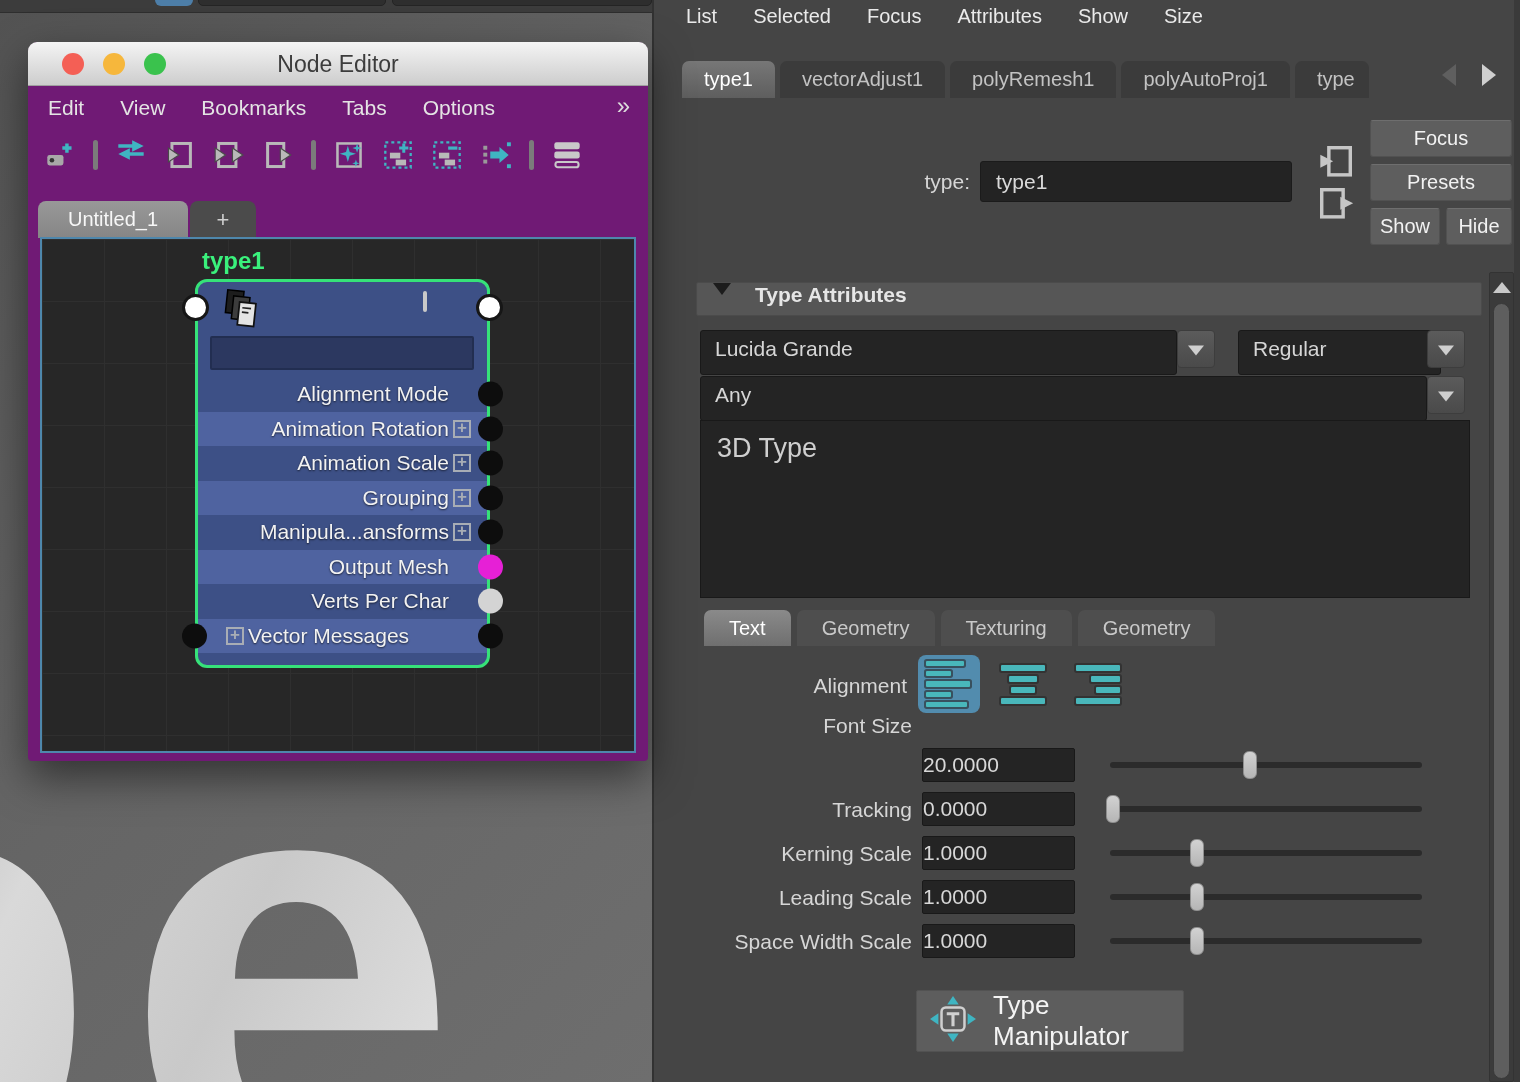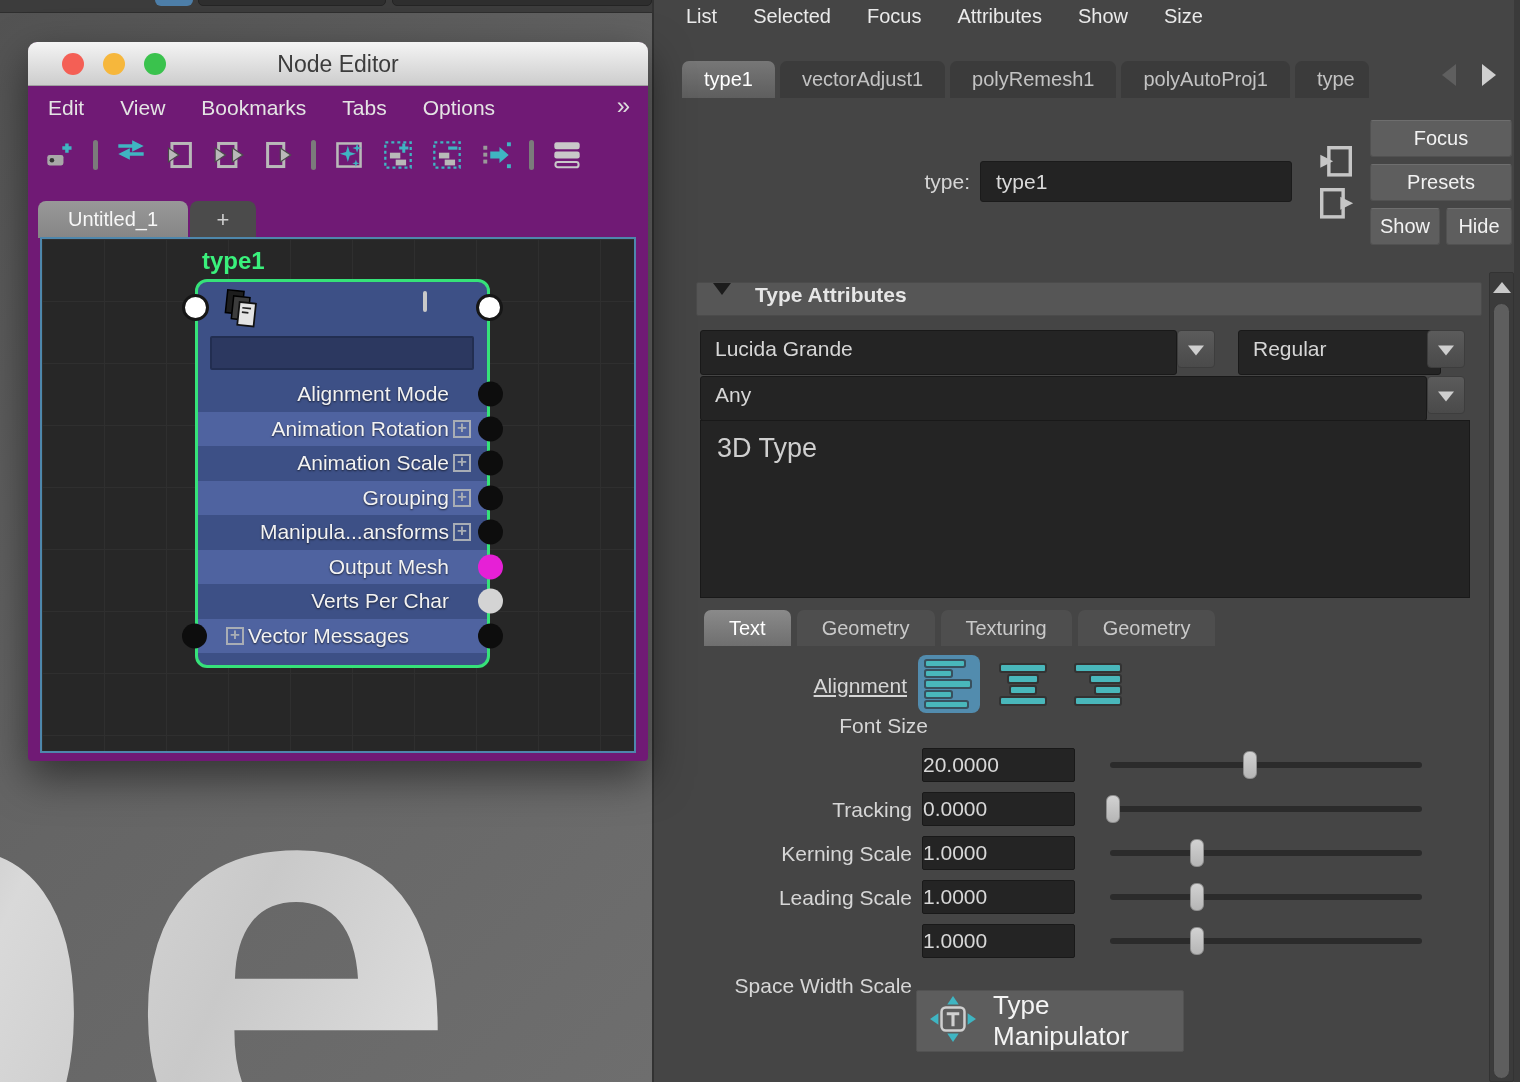--- a/index.html
+++ b/index.html
@@ -104,21 +104,21 @@
   #combo-ws    { left:46px;  top:376px; width:727px; }
   #cbtn-ws     { left:773px; top:376px; }
   #textarea { position:absolute; left:46px; top:420px; width:770px; height:178px; background:#242424;
     border:1px solid #191919; color:#cfcfcf; font-size:27px; padding:12px 16px; }
 
   #sub-tabs { position:absolute; left:50px; top:610px; display:flex; }
   .sub-tab { height:36px; line-height:36px; padding:0 25px; margin-right:6px; border-radius:7px 7px 0 0;
     background:#4e4e4e; color:#c9c9c9; font-size:20px; }
   .sub-tab.active { background:linear-gradient(#8a8a8a,#6f6f6f); color:#fff; }
 
-  #align-label { position:absolute; left:0; top:674px; width:253px; text-align:right; color:#d6d6d6; font-size:21px;text-decoration:underline; }
+  #align-label { position:absolute; left:0; top:674px; width:253px; text-align:right; color:#d6d6d6; font-size:21px; }
   #align-btns { position:absolute; left:264px; top:655px; display:flex; gap:12px; }
   .align-btn { width:62px; height:58px; border-radius:8px; display:flex; flex-direction:column;
     justify-content:center; gap:5px; padding:6px 8px; }
   .align-btn .bar { height:6px; border-radius:1px; box-shadow:0 0 0 2px rgba(40,40,40,.6); }
   .align-btn.a-left .bar { align-self:flex-start; }
   .align-btn.a-center .bar { align-self:center; }
   .align-btn.a-right .bar { align-self:flex-end; }
 
   .frow-label { position:absolute; left:0; width:258px; text-align:right; color:#d6d6d6; font-size:21px; }
   .frow-field { position:absolute; left:268px; width:153px; height:34px; background:#242424; border:1px solid #191919;
@@ -401,21 +401,21 @@
       <span class="bar" style="width: 95%; background: rgb(73, 183, 187);"></span>
     </div>
     <div class="align-btn a-right">
       <span class="bar" style="width: 95%; background: rgb(73, 183, 187);"></span>
       <span class="bar" style="width: 62%; background: rgb(73, 183, 187);"></span>
       <span class="bar" style="width: 52%; background: rgb(73, 183, 187);"></span>
       <span class="bar" style="width: 95%; background: rgb(73, 183, 187);"></span>
     </div>
   </div>
 
-  <div class="frow-label" style="top:714px;margin-left:16px;">Font Size</div>
+  <div class="frow-label" style="top:714px;">Font Size</div>
   <div class="frow-field" style="top:748px;">20.0000</div>
   <div class="slider" style="top:748px;">
     <span class="track"></span>
     <span class="handle" style="left: 45%;"></span>
   </div>
 
   <div class="frow-label" style="top:798px;">Tracking</div>
   <div class="frow-field" style="top:792px;">0.0000</div>
   <div class="slider" style="top:792px;">
     <span class="track"></span>
@@ -429,21 +429,21 @@
     <span class="handle" style="left: 28%;"></span>
   </div>
 
   <div class="frow-label" style="top:886px;">Leading Scale</div>
   <div class="frow-field" style="top:880px;">1.0000</div>
   <div class="slider" style="top:880px;">
     <span class="track"></span>
     <span class="handle" style="left: 28%;"></span>
   </div>
 
-  <div class="frow-label" style="top:930px;margin-top:44px;">Space Width Scale</div>
+  <div class="frow-label" style="top:930px;">Space Width Scale</div>
   <div class="frow-field" style="top:924px;">1.0000</div>
   <div class="slider" style="top:924px;">
     <span class="track"></span>
     <span class="handle" style="left: 28%;"></span>
   </div>
 
   <div id="manip-btn">
     <span>
       <svg width="48" height="48" viewBox="0 0 46 46">
           <rect x="12" y="12" width="22" height="22" rx="4" fill="none" stroke="#d0d0d0" stroke-width="2.4"></rect>

